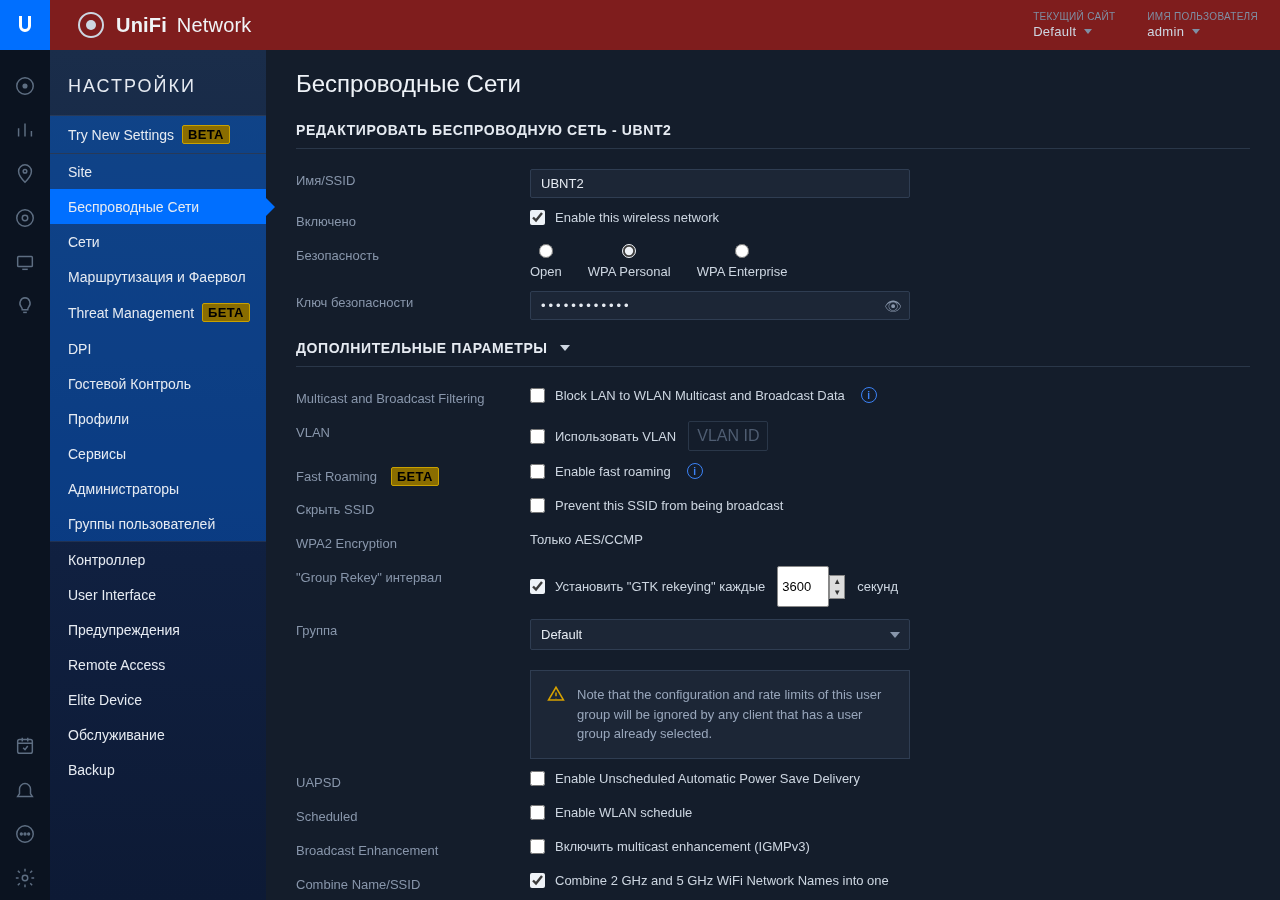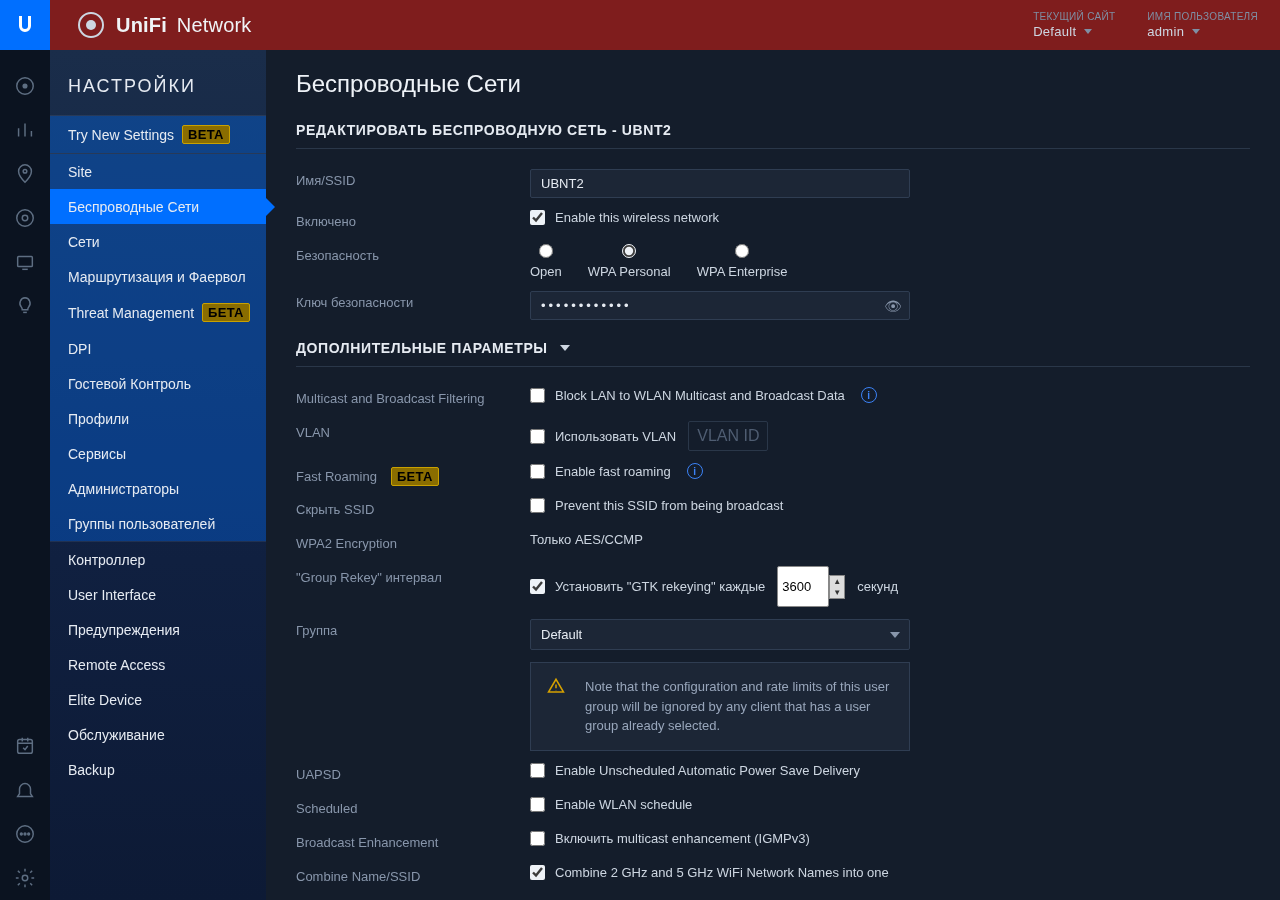--- a/index.html
+++ b/index.html
@@ -47,21 +47,21 @@
 .cb input[type=checkbox] { width: 15px; height: 15px; accent-color: #eef2f7; cursor:pointer; }
 .radio { display: flex; align-items: center; gap: 6px; margin-right: 14px; flex-direction: column; }
 .radio input { width: 14px; height: 14px; accent-color: #eef2f7; cursor:pointer;}
 select { background: #1c2636; border: 1px solid #2f3d52; color: #e6ebf2; padding: 7px 10px; font-size: 13px; border-radius: 2px; width: 380px; appearance: none; }
 .select-wrap { position: relative; width: 380px; }
 .select-wrap .sarrow { position: absolute; right: 10px; top: 50%; transform: translateY(-50%); border-left: 5px solid transparent; border-right: 5px solid transparent; border-top: 6px solid #8896ab; pointer-events: none; }
 .num-wrap { display: flex; align-items: center; }
 .num-wrap input { width: 52px; background: #fff; color: #000; border: 1px solid #888; padding: 12px 4px; }
 .spin { display: flex; flex-direction: column; border: 1px solid #888; }
 .spin span { width: 14px; height: 11px; background: #ddd; display: flex; align-items: center; justify-content: center; font-size: 8px; color: #333; cursor: pointer; }
-.note-box { background: #1c2636; border: 1px solid #2f3d52; padding: 14px 16px; display: flex; gap: 20px; color: #98a6bb; width: 380px; margin-top: 0; font-size: 13px; line-height: 1.5; }
+.note-box { background: #1c2636; border: 1px solid #2f3d52; padding: 14px 16px; display: flex; gap: 12px; color: #98a6bb; width: 380px; margin-top: 8px; font-size: 13px; line-height: 1.5; }
 .note-box svg { flex-shrink: 0; width: 18px; height: 18px; stroke: #d6a100; fill: none; stroke-width: 2; }
 .info-icon { width: 16px; height: 16px; border: 1.5px solid #3b82f6; border-radius: 50%; display: inline-flex; align-items: center; justify-content: center; font-size: 10px; color: #3b82f6; font-weight: 700; margin-left: 4px; cursor: pointer; }
 .disabled-ph { color: #4f5d72; border: 1px solid #2a3749; padding: 5px 8px; font-size: 16px; border-radius: 2px; }
 </style>
 </head>
 <body>
 
 <div class="header">
   <div class="logo-block">
     <svg viewBox="0 0 24 24" fill="#fff">

